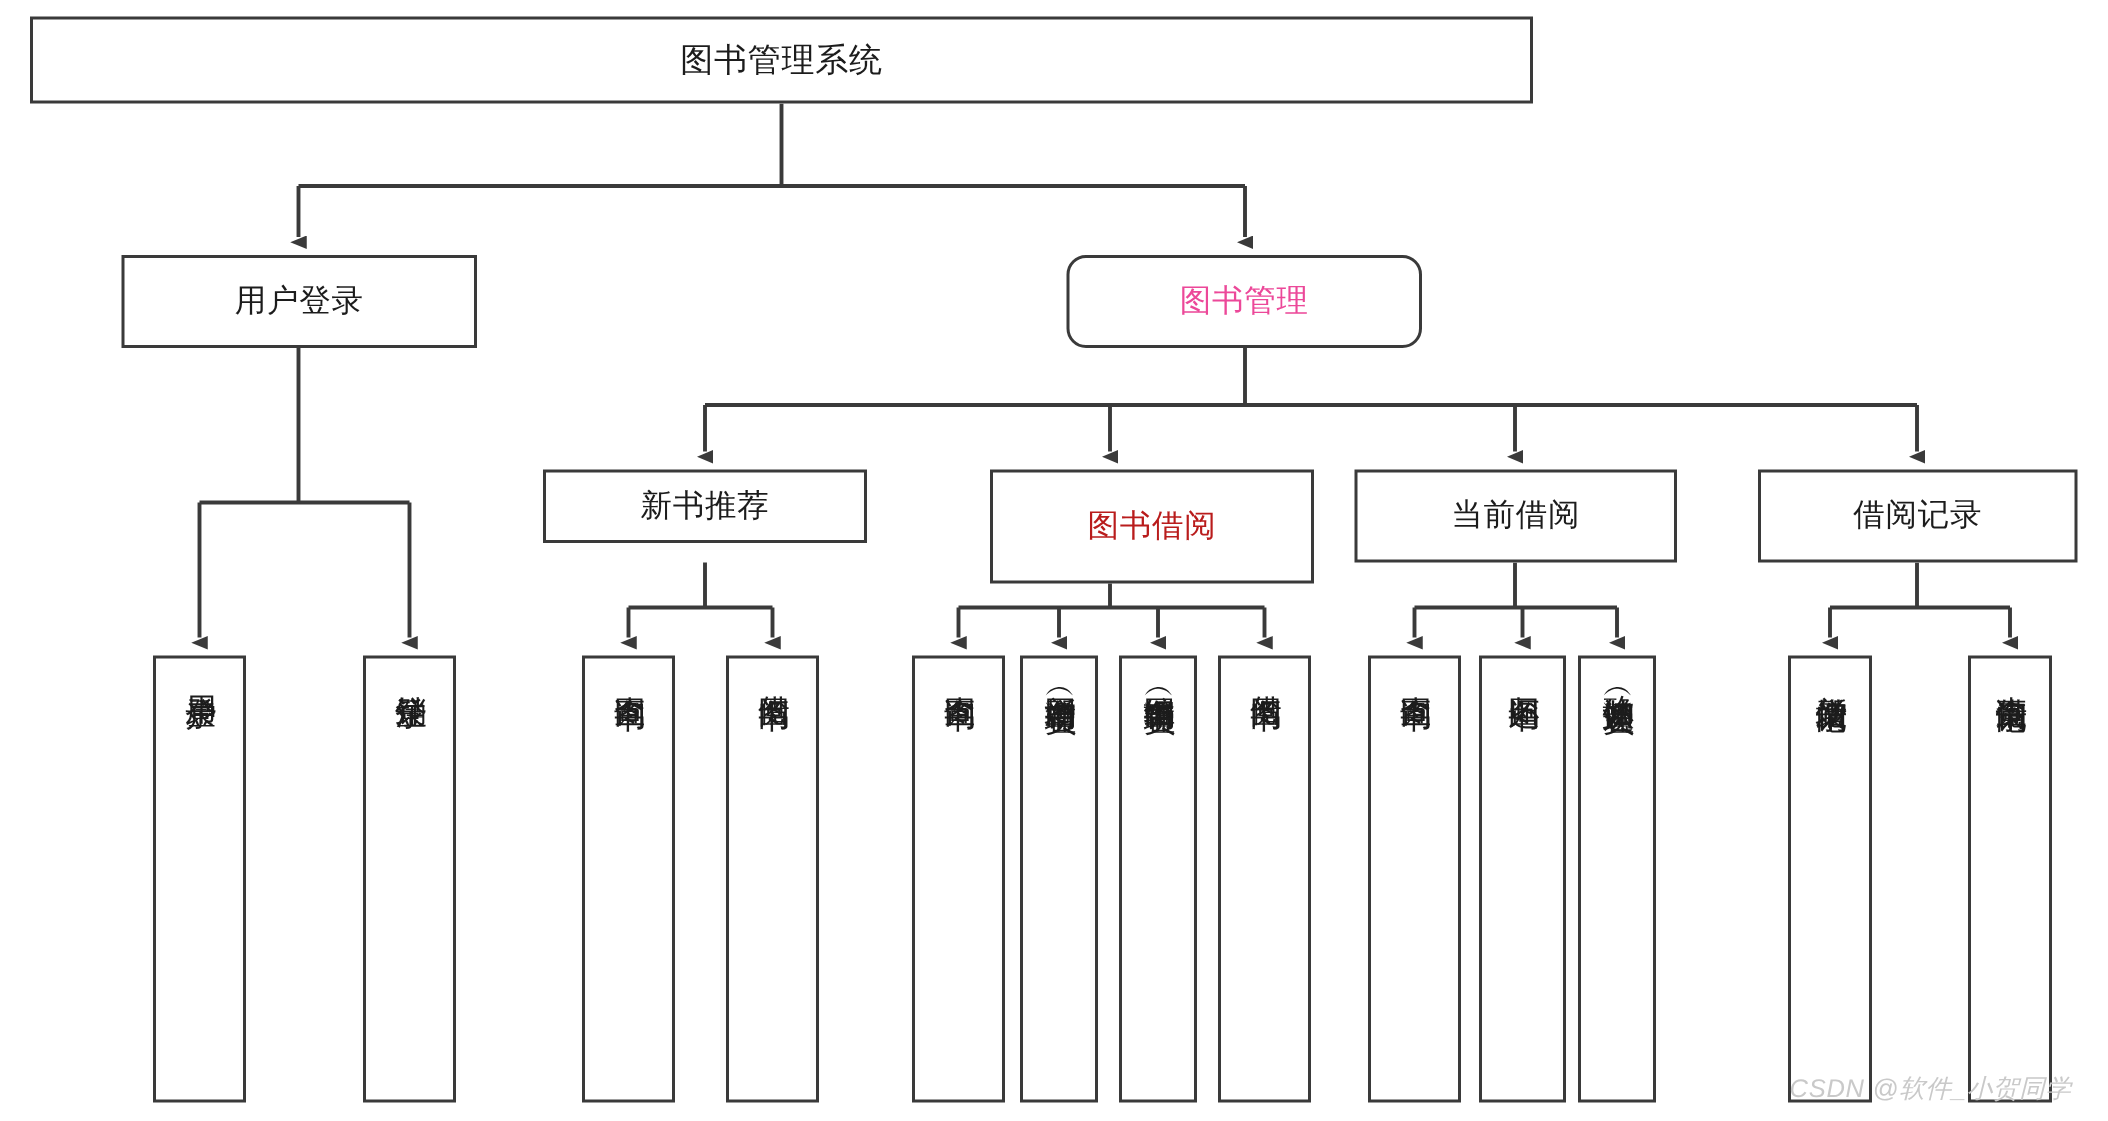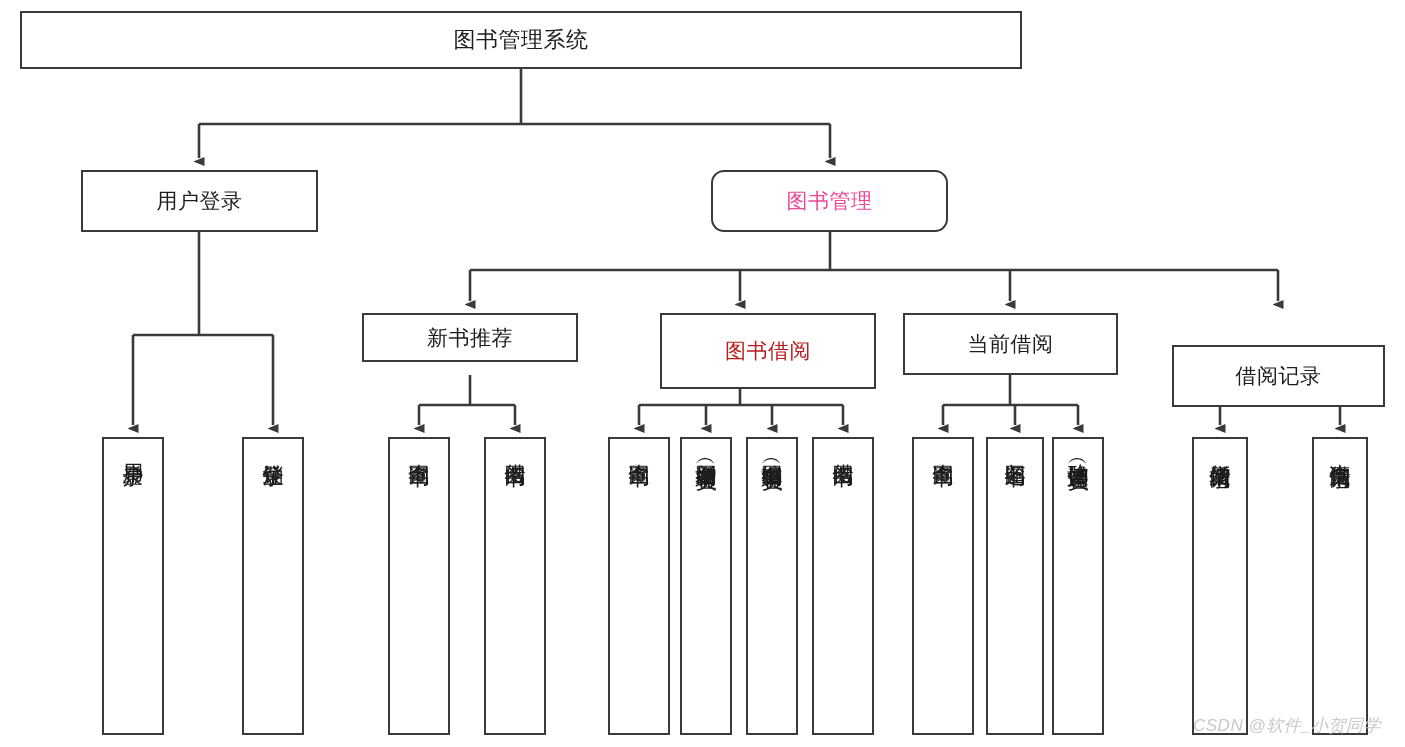--- a/index.html
+++ b/index.html
@@ -137,21 +137,21 @@
 
   <div class="node node-h" style="left: 362px; top: 313px; width: 216px; height: 49px; border-color: rgb(58, 58, 58); color: rgb(28, 28, 28);">
     <span>新书推荐</span>
   </div>
   <div class="node node-h" style="left: 660px; top: 313px; width: 216px; height: 76px; border-color: rgb(58, 58, 58); color: #b91c1c;">
     <span>图书借阅</span>
   </div>
   <div class="node node-h" style="left: 903px; top: 313px; width: 215px; height: 62px; border-color: rgb(58, 58, 58); color: rgb(28, 28, 28);">
     <span>当前借阅</span>
   </div>
-  <div class="node node-h" style="left: 1172px; top: 313px; width: 213px; height: 62px; border-color: rgb(58, 58, 58); color: rgb(28, 28, 28); margin-top: 32px;">
+  <div class="node node-h" style="left: 1172px; top: 313px; width: 213px; height: 62px; border-color: rgb(58, 58, 58); color: rgb(28, 28, 28);">
     <span>借阅记录</span>
   </div>
 
   <div class="node node-v center" style="left: 102px; top: 437px; width: 62px; height: 298px; border-color: rgb(58, 58, 58); color: rgb(28, 28, 28);">
     <span class="vlabel">用户登录</span>
   </div>
   <div class="node node-v center" style="left: 242px; top: 437px; width: 62px; height: 298px; border-color: rgb(58, 58, 58); color: rgb(28, 28, 28);">
     <span class="vlabel">注销登录</span>
   </div>
   <div class="node node-v center" style="left: 388px; top: 437px; width: 62px; height: 298px; border-color: rgb(58, 58, 58); color: rgb(28, 28, 28);">

